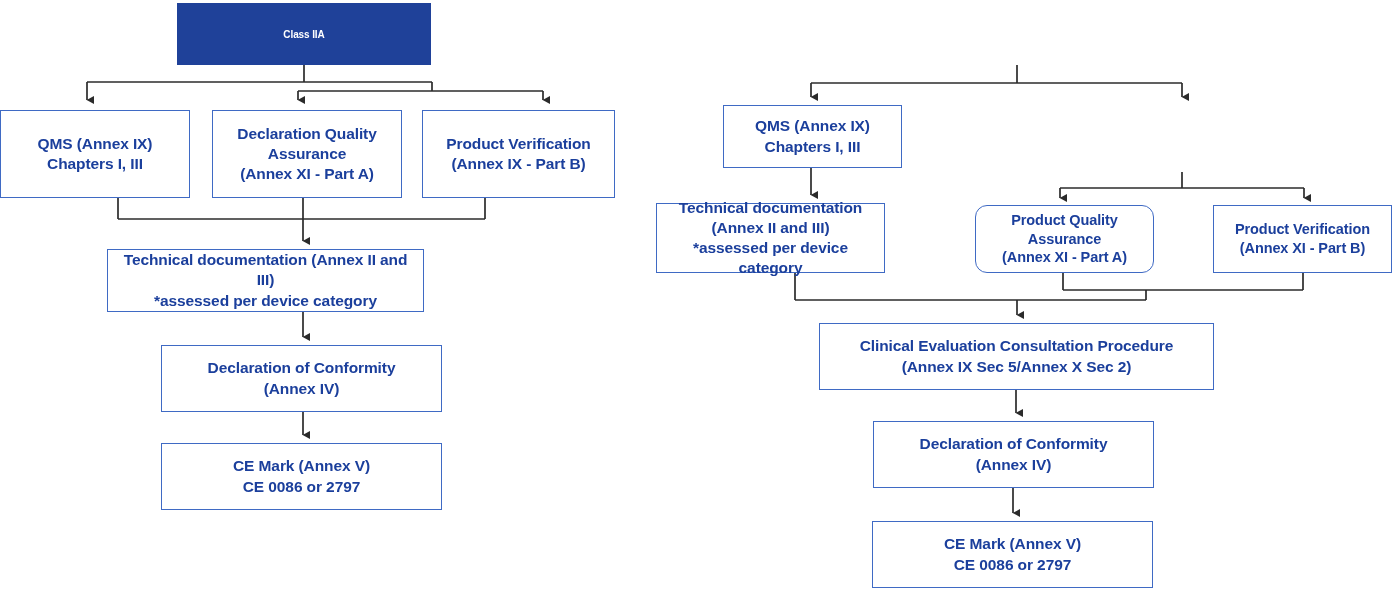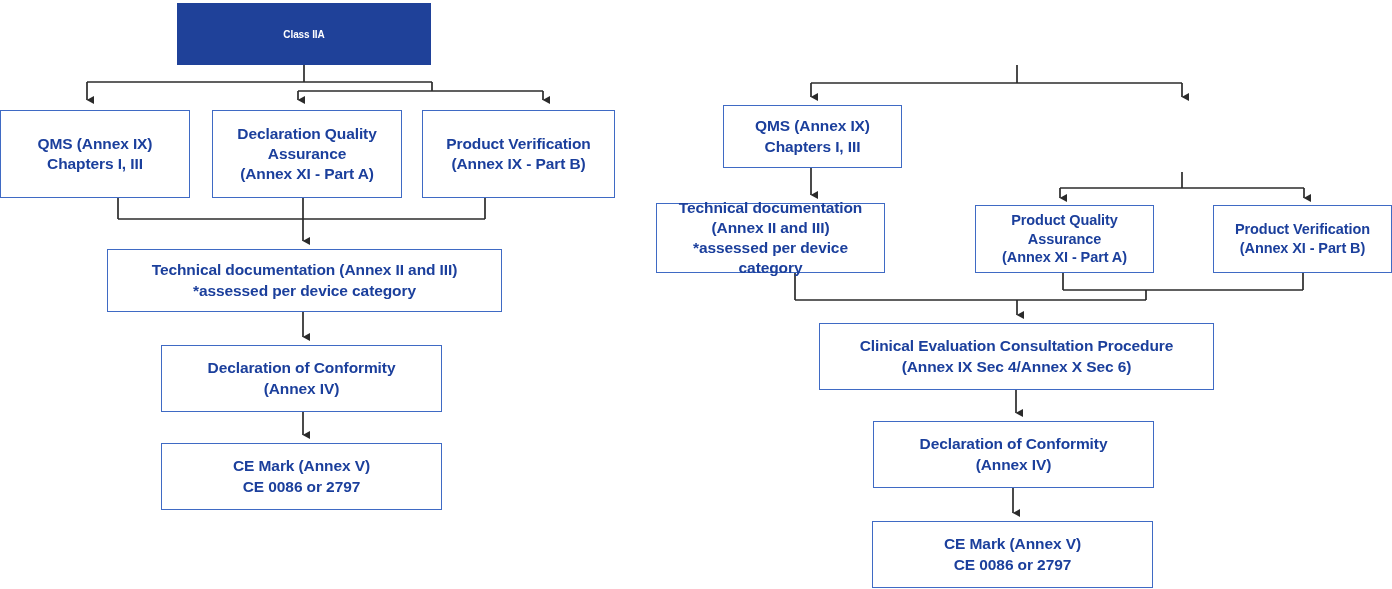--- a/index.html
+++ b/index.html
@@ -129,21 +129,21 @@
     <span class="node-label">Declaration Quality
 Assurance
 (Annex XI - Part A)</span>
   </div>
 
   <div class="node node-box" style="left:422px; top:110px; width:193px; height:88px;">
     <span class="node-label">Product Verification
 (Annex IX - Part B)</span>
   </div>
 
-  <div class="node node-box" style="left:107px; top:249px; width:395px; height:63px;">
+  <div class="node node-box" style="left:107px; top:249px; width:317px; height:63px;">
     <span class="node-label">Technical documentation (Annex II and III)
 *assessed per device category</span>
   </div>
 
   <div class="node node-box" style="left:161px; top:345px; width:281px; height:67px;">
     <span class="node-label">Declaration of Conformity
 (Annex IV)</span>
   </div>
 
   <div class="node node-box" style="left:161px; top:443px; width:281px; height:67px;">
@@ -157,34 +157,34 @@
 Chapters I, III</span>
   </div>
 
 
   <div class="node node-box" style="left:656px; top:203px; width:229px; height:70px;">
     <span class="node-label">Technical documentation
 (Annex II and III)
 *assessed per device category</span>
   </div>
 
-  <div class="node node-box small" style="left:975px; top:205px; width:179px; height:68px;">
+  <div class="node node-box small" style="left:975px; top:205px; width:179px; height:68px;border-radius:12px;">
     <span class="node-label">Product Quality
 Assurance
 (Annex XI - Part A)</span>
   </div>
 
   <div class="node node-box small" style="left:1213px; top:205px; width:179px; height:68px;">
     <span class="node-label">Product Verification
 (Annex XI - Part B)</span>
   </div>
 
   <div class="node node-box" style="left:819px; top:323px; width:395px; height:67px;">
     <span class="node-label">Clinical Evaluation Consultation Procedure
-(Annex IX Sec 4/Annex X Sec 6)</span>
+(Annex IX Sec 5/Annex X Sec 2)</span>
   </div>
 
   <div class="node node-box" style="left:873px; top:421px; width:281px; height:67px;">
     <span class="node-label">Declaration of Conformity
 (Annex IV)</span>
   </div>
 
   <div class="node node-box" style="left:872px; top:521px; width:281px; height:67px;">
     <span class="node-label">CE Mark (Annex V)
 CE 0086 or 2797</span>

